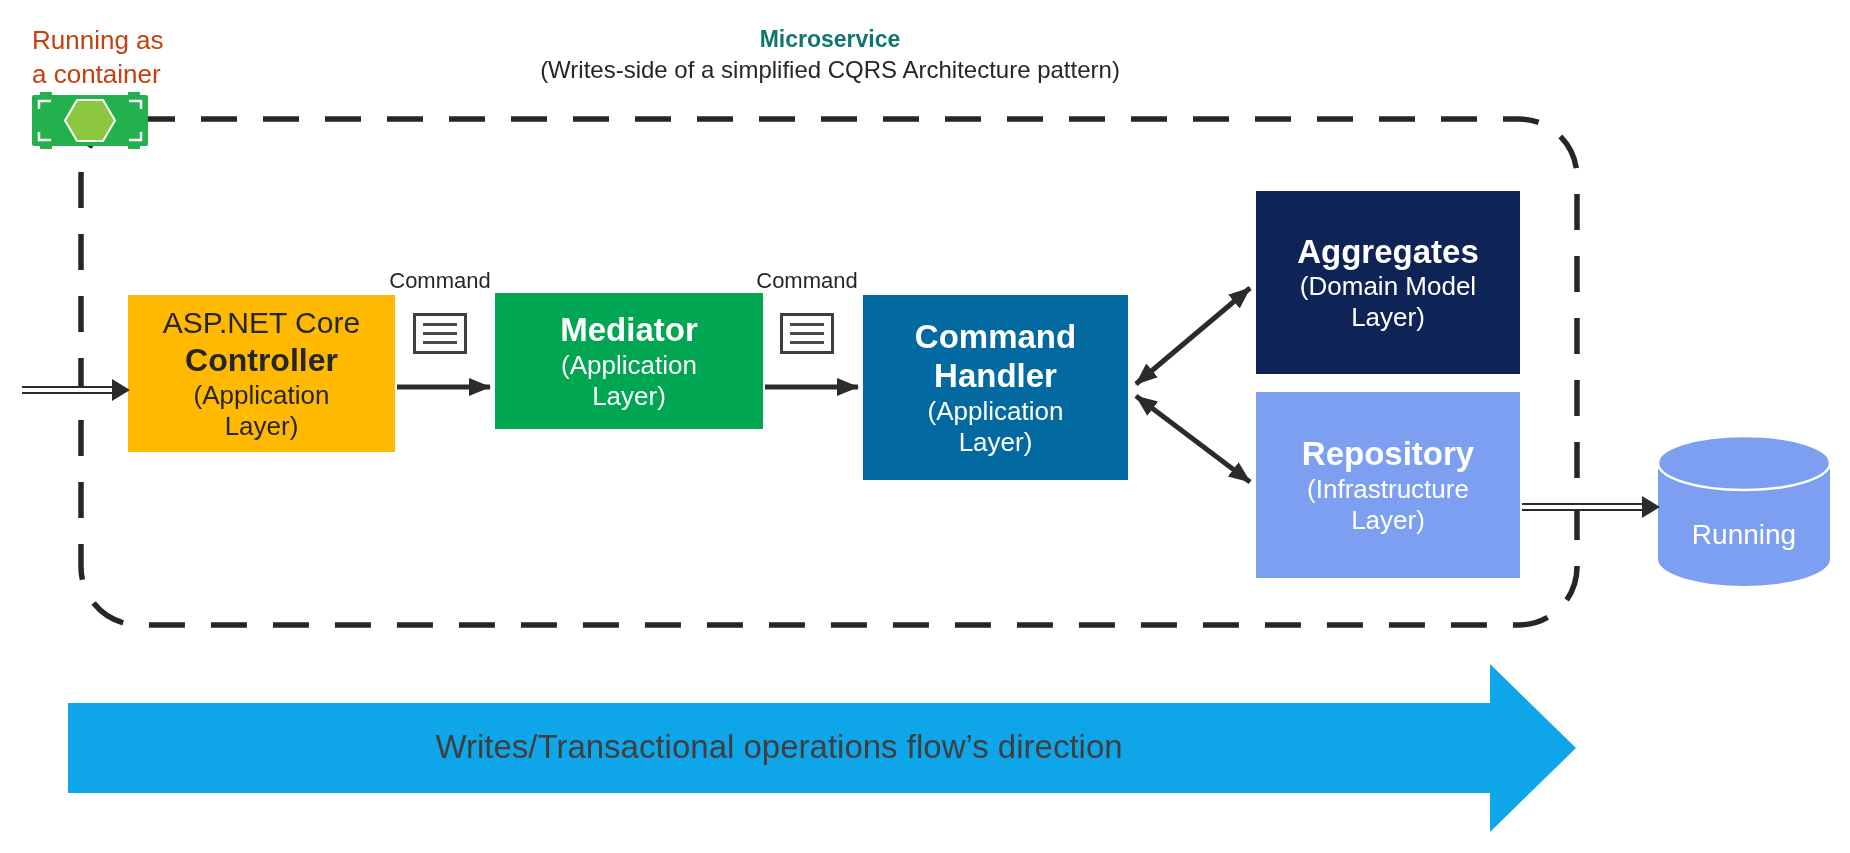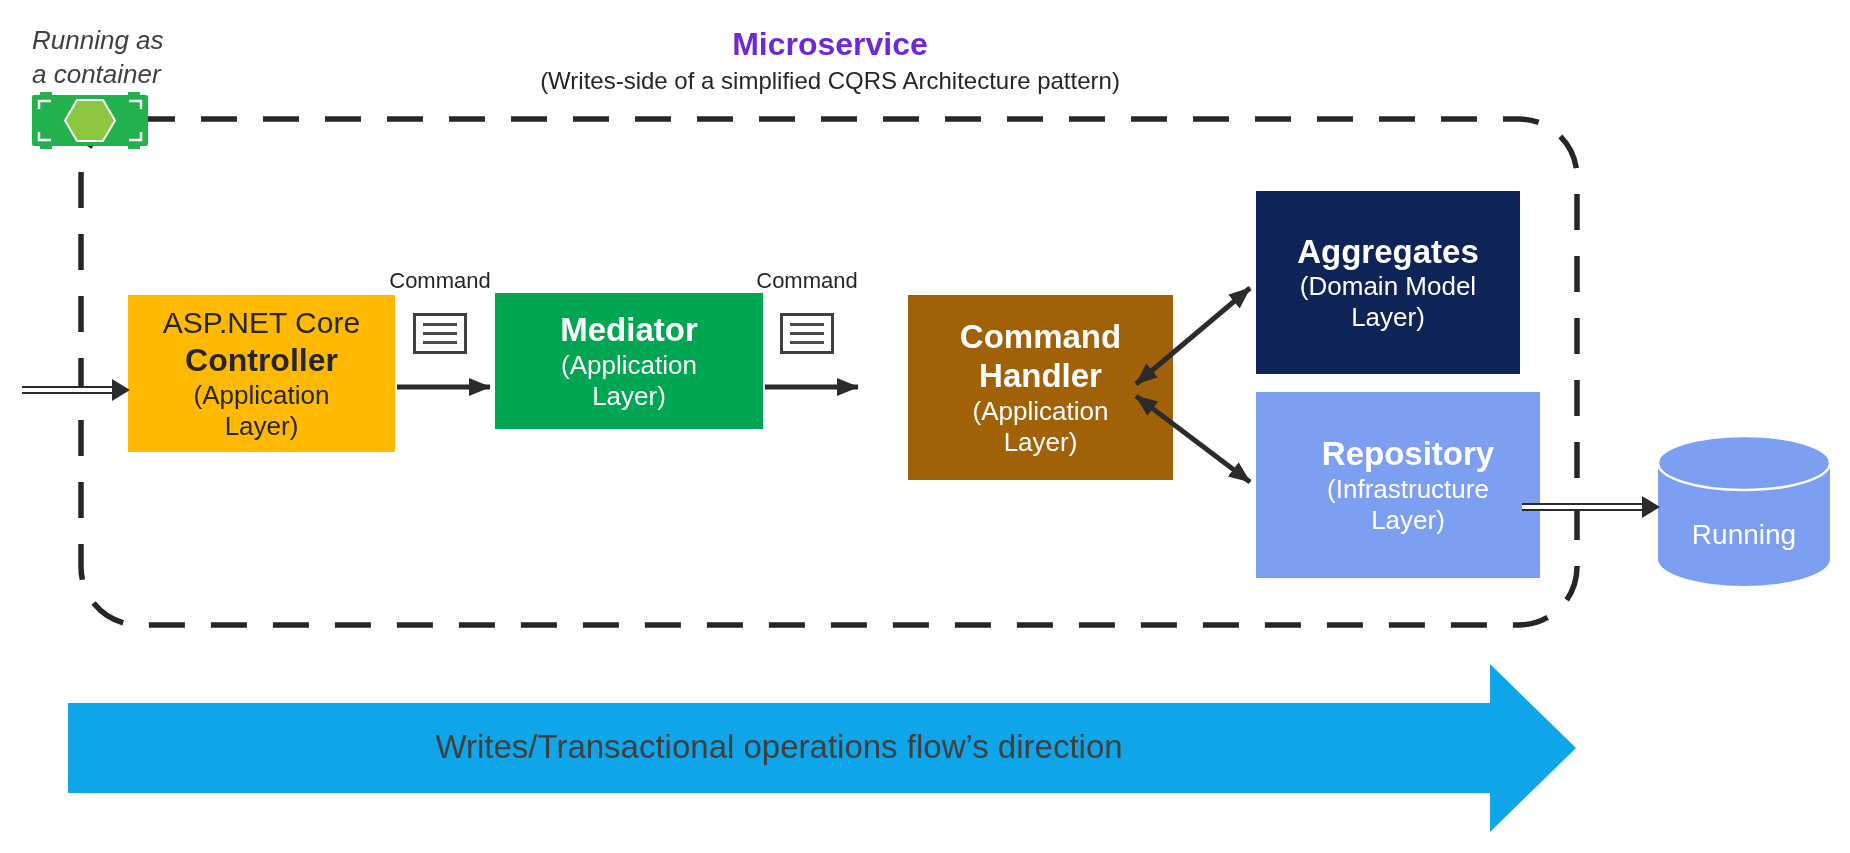--- a/index.html
+++ b/index.html
@@ -4,25 +4,25 @@
 <style>
   html,body{margin:0;padding:0;background:#ffffff;}
   .canvas{
     position:relative;width:1850px;height:853px;background:#ffffff;overflow:hidden;
     font-family:"Liberation Sans","DejaVu Sans",sans-serif;color:#262626;
   }
   .abs{position:absolute;}
 
   
   .header{left:300px;top:26px;width:1060px;text-align:center;z-index:3;}
-  .title{font-size:32px;font-weight:bold;color:#6d28d9;line-height:1.15;}
+  .title{font-size:23px;font-weight:bold;color:#0f766e;line-height:1.15;}
   .subtitle{font-size:24px;color:#262626;margin-top:4px;}
 
   
-  .container-note{left:32px;top:24px;font-size:26px;line-height:1.3;color:#404040;z-index:3;font-style:italic;}
+  .container-note{left:32px;top:24px;font-size:26px;line-height:1.3;color:#c2410c;z-index:3;}
 
   
   .container-icon{left:32px;top:92px;width:116px;height:57px;z-index:6;}
 
   
   .box{display:flex;flex-direction:column;align-items:center;justify-content:center;
        text-align:center;color:#ffffff;z-index:2;line-height:1.2;}
   .box-title{font-size:33px;font-weight:bold;}
   .box-sub{font-size:26px;font-weight:normal;max-width:185px;}
   .box-controller{left:128px;top:295px;width:267px;height:157px;background:#FFB900;color:#262626;}
@@ -80,31 +80,31 @@
     <div class="line1">ASP.NET Core</div>
     <div class="line2">Controller</div>
     <div class="box-sub">(Application Layer)</div>
   </div>
 
   <div class="abs box box-mediator" style="background: rgb(0, 166, 81);">
     <div class="box-title">Mediator</div>
     <div class="box-sub">(Application Layer)</div>
   </div>
 
-  <div class="abs box box-handler" style="background: #a16207; margin-left: 45px;">
+  <div class="abs box box-handler" style="background: #0369a1;">
     <div class="box-title">Command Handler</div>
     <div class="box-sub">(Application Layer)</div>
   </div>
 
   <div class="abs box box-aggregates" style="background: rgb(15, 36, 86);">
     <div class="box-title">Aggregates</div>
     <div class="box-sub">(Domain Model Layer)</div>
   </div>
 
-  <div class="abs box box-repository" style="background: rgb(124, 159, 242); padding-left: 20px;">
+  <div class="abs box box-repository" style="background: rgb(124, 159, 242);">
     <div class="box-title">Repository</div>
     <div class="box-sub">(Infrastructure Layer)</div>
   </div>
 
   <div class="abs cmd-label cmd-label-1">Command</div>
   <div class="abs msg-icon msg-icon-1">
     <span></span>
     <span></span>
     <span></span>
   </div>

